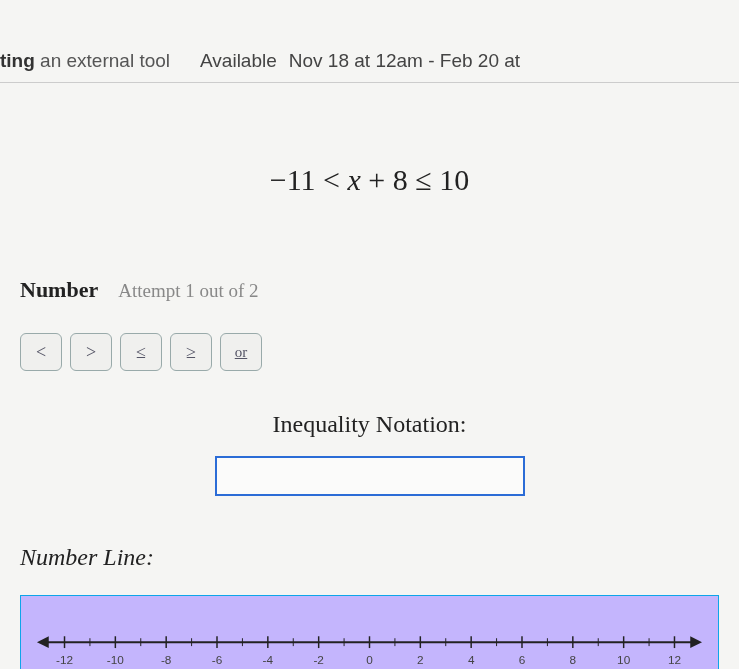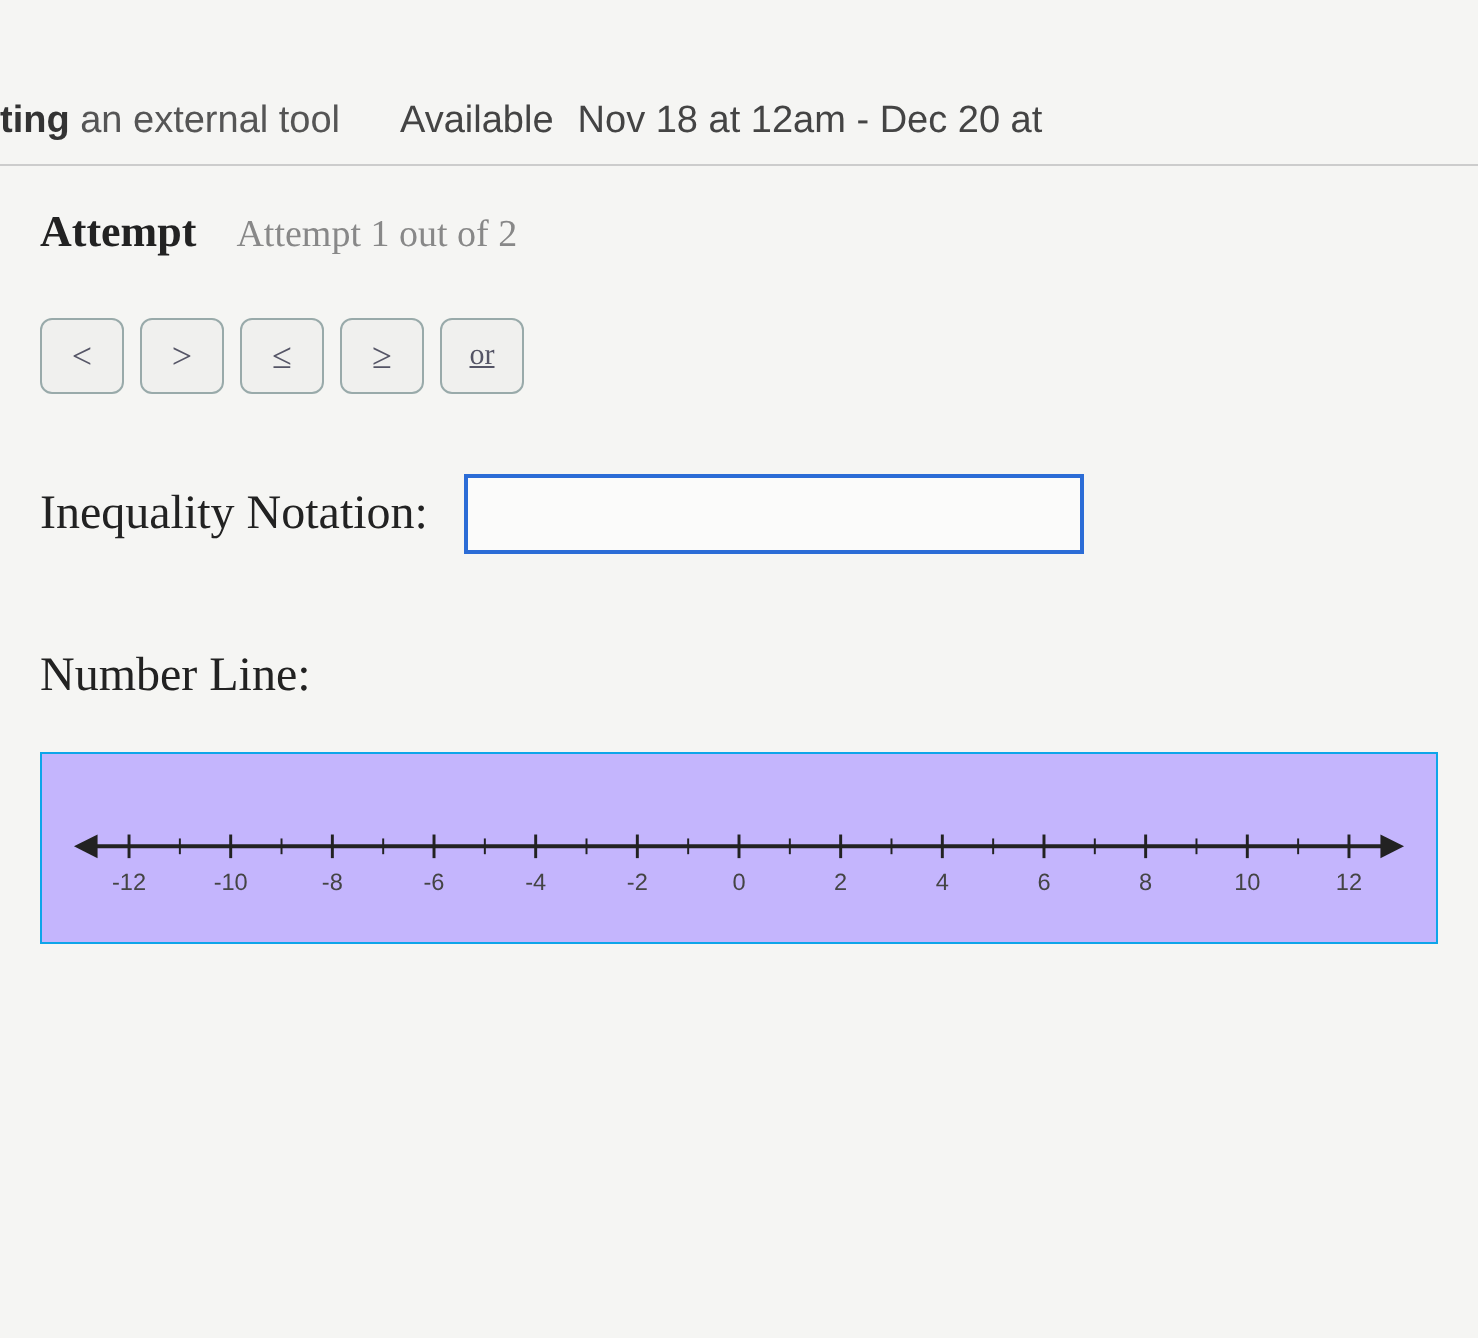--- a/index.html
+++ b/index.html
@@ -84,39 +84,41 @@
       cursor: pointer;
       font-family: Georgia, serif;
       padding: 0 10px;
     }
     .sym-btn.or { font-size: 15px; text-decoration: underline; }
     .notation-row {
       display: flex;
       align-items: center;
       gap: 18px;
       margin-bottom: 48px;
+      flex-direction: column;
     }
     .notation-label {
       font-size: 24px;
       color: #222;
     }
     .notation-input {
       border: 2px solid #2b6cd6;
       width: 310px;
       height: 40px;
       padding: 4px 8px;
       font-size: 20px;
       background: #fbfbfa;
       outline: none;
       font-family: Georgia, serif;
     }
     .numberline-label {
       font-size: 24px;
       color: #222;
       margin-bottom: 14px;
+      font-style: italic;
     }
     .numberline-box {
       border: 1px solid #0ea5e9;
       background: #c4b5fd;
       padding: 26px 14px 8px 14px;
       position: relative;
       margin-top: 24px;
     }
     .nl-svg { width: 100%; height: 60px; display: block; }
     .nl-tick-label {
@@ -126,29 +128,32 @@
     }
   </style>
 </head>
 <body>
 
 <div class="header">
   <div class="header-left">
     <span class="bold">ting</span><span> an external tool</span>
   </div>
   <div class="header-right">
-    <span class="label">Available</span><span>Nov 18 at 12am - Dec 20 at</span>
+    <span class="label">Available</span><span>Nov 18 at 12am - Feb 20 at</span>
   </div>
 </div>
 
 <div class="content">
 
+  <div class="inequality-display">
+    <span class="num">−11 &lt; </span><span class="var">x</span><span class="num"> + 8 ≤ 10</span>
+  </div>
 
   <div class="answer-row">
-    <span class="answer-label">Attempt</span>
+    <span class="answer-label">Number</span>
     <span class="attempt-text">Attempt 1 out of 2</span>
   </div>
 
   <div class="symbol-buttons">
     <div class="sym-btn">&lt;</div>
     <div class="sym-btn">&gt;</div>
     <div class="sym-btn">≤</div>
     <div class="sym-btn">≥</div>
     <div class="sym-btn or">or</div>
   </div>

